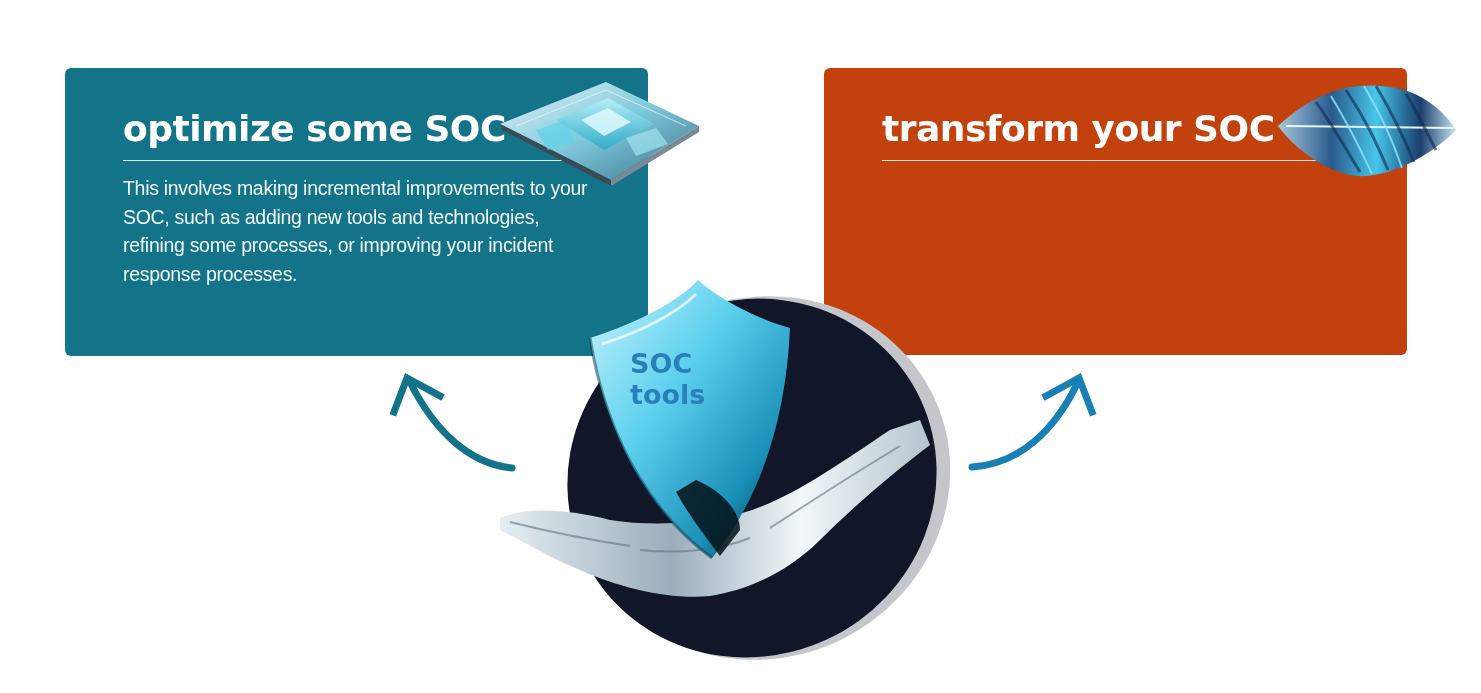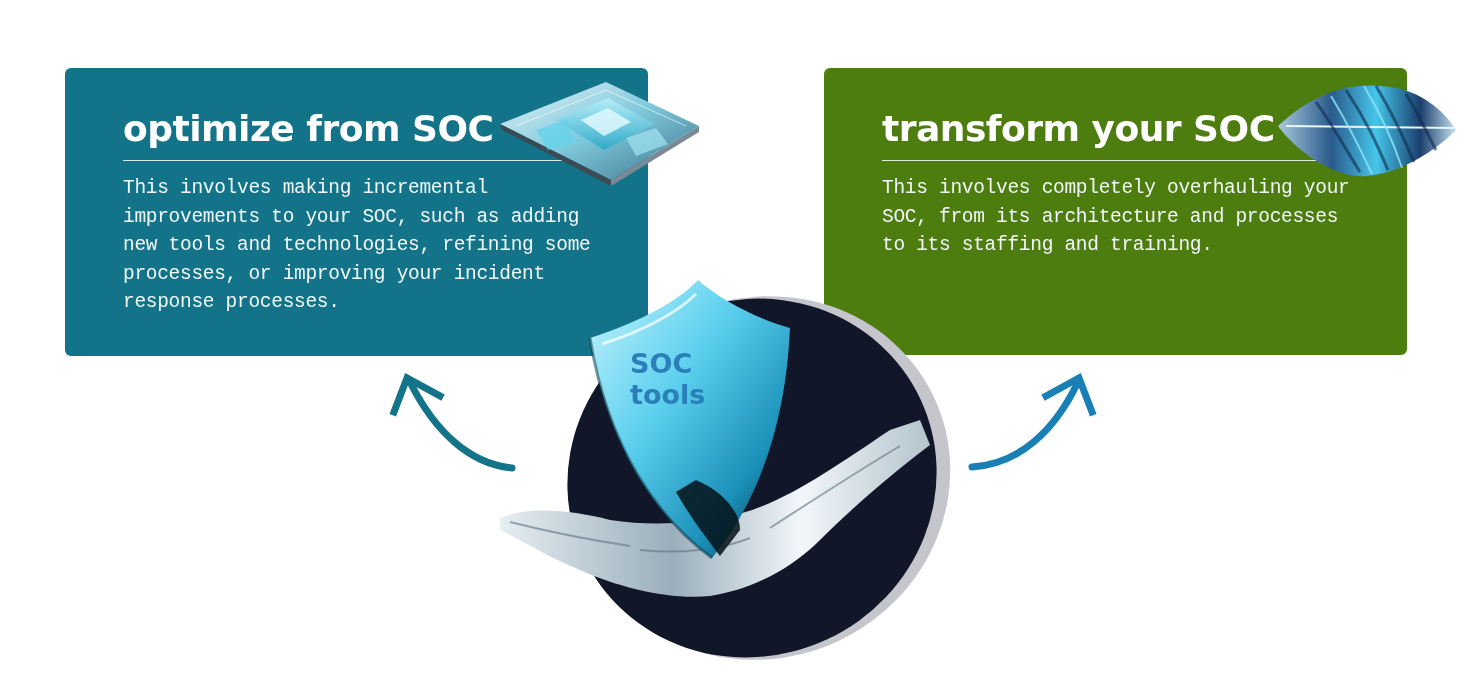--- a/index.html
+++ b/index.html
@@ -4,55 +4,54 @@
 <style>
   html, body { margin:0; padding:0; }
   body {
     width:1481px; height:693px; background:#ffffff; position:relative; overflow:hidden;
     font-family:"Liberation Sans", sans-serif;
   }
   .card {
     position:absolute; border-radius:6px; color:#fff; box-sizing:border-box;
   }
   .card-left { left:65px; top:68px; width:583px; height:288px; background:#137489; }
-  .card-right { left:824px; top:68px; width:583px; height:287px; background:#4d7c0f; }
+  .card-right { left:824px; top:68px; width:583px; height:287px; background:#c2410c; }
   .card-title {
     position:absolute; left:58px; top:38px; font-family:"DejaVu Sans", sans-serif;
     font-weight:bold; font-size:36px; letter-spacing:-0.5px; line-height:46px; margin:0;
   }
   .card-rule {
     position:absolute; left:58px; top:92px; height:0; border-top:1.5px solid rgba(255,255,255,0.85);
   }
   .card-left .card-rule { width:440px; }
   .card-right .card-rule { width:440px; }
   .card-body {
-    position:absolute; left:58px; top:106px; width:480px; font-family:Liberation Mono, monospace;
+    position:absolute; left:58px; top:106px; width:480px; font-family:Liberation Sans, sans-serif;
     font-size:19.5px; line-height:28.5px; color:#f2f7fa; letter-spacing:-0.3px;
   }
   .gem { position:absolute; }
   .arrow { position:absolute; }
   .center-art { position:absolute; left:490px; top:270px; width:480px; height:410px; }
   .shield-text {
     position:absolute; font-family:"DejaVu Sans", sans-serif; font-weight:bold; color:#2a7fb8;
     font-size:27px; line-height:31px; width:120px;
   }
 </style>
 </head>
 <body>
 
 <div class="card card-left">
-  <h2 class="card-title">optimize from SOC</h2>
+  <h2 class="card-title">optimize some SOC</h2>
   <div class="card-rule"></div>
   <div class="card-body">This involves making incremental improvements to your SOC, such as adding new tools and technologies, refining some processes, or improving your incident response processes.</div>
 </div>
 
 <div class="card card-right">
   <h2 class="card-title">transform your SOC</h2>
   <div class="card-rule"></div>
-  <div class="card-body">This involves completely overhauling your SOC, from its architecture and processes to its staffing and training.</div>
 </div>
 
 <svg class="gem" style="left:496px;top:80px" width="205" height="105" viewBox="0 0 205 105">
   <defs>
     <linearGradient id="gp" x1="0" y1="0" x2="1" y2="1">
       <stop offset="0" stop-color="#e8f4f8"></stop>
         <stop offset="0.5" stop-color="#7fc9dd"></stop>
         <stop offset="1" stop-color="#3a6f86"></stop>
     </linearGradient>
     <linearGradient id="gp2" x1="0" y1="0" x2="0" y2="1">

